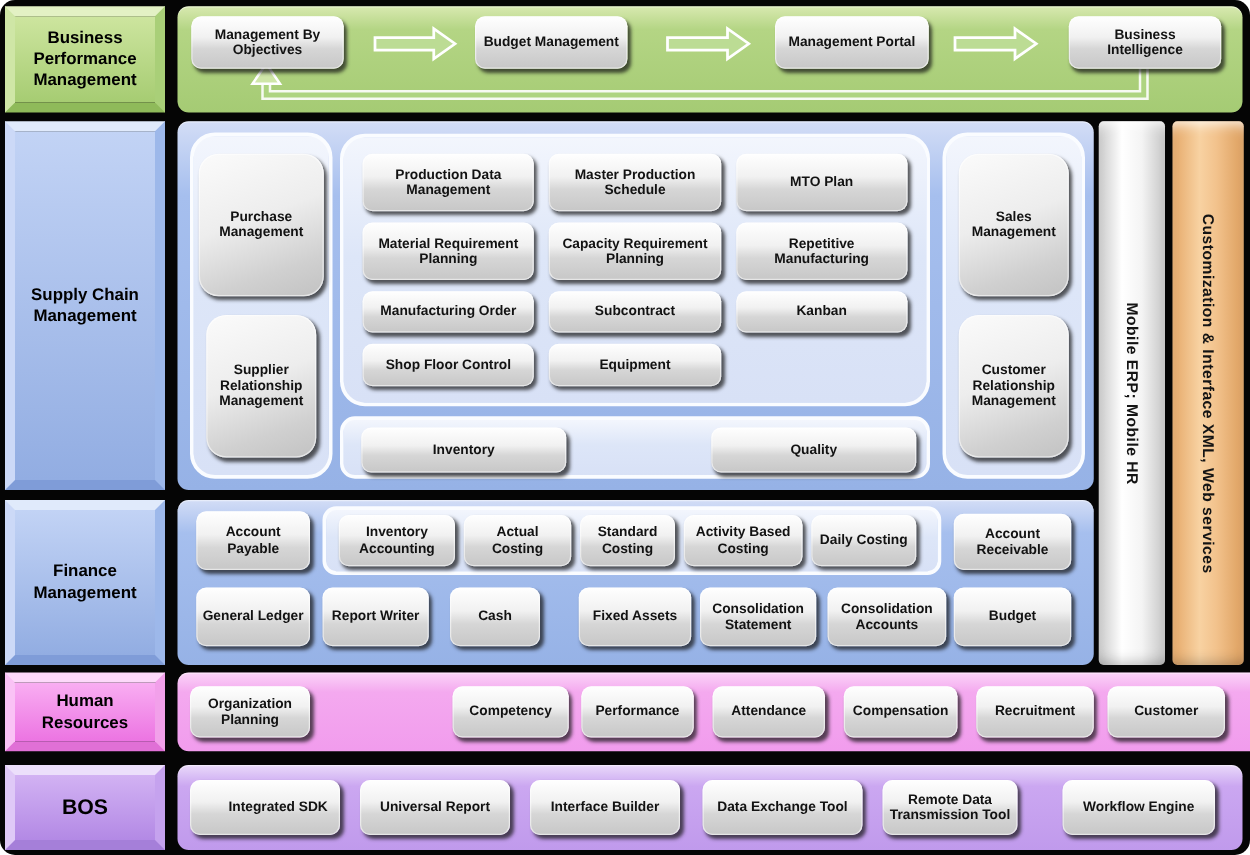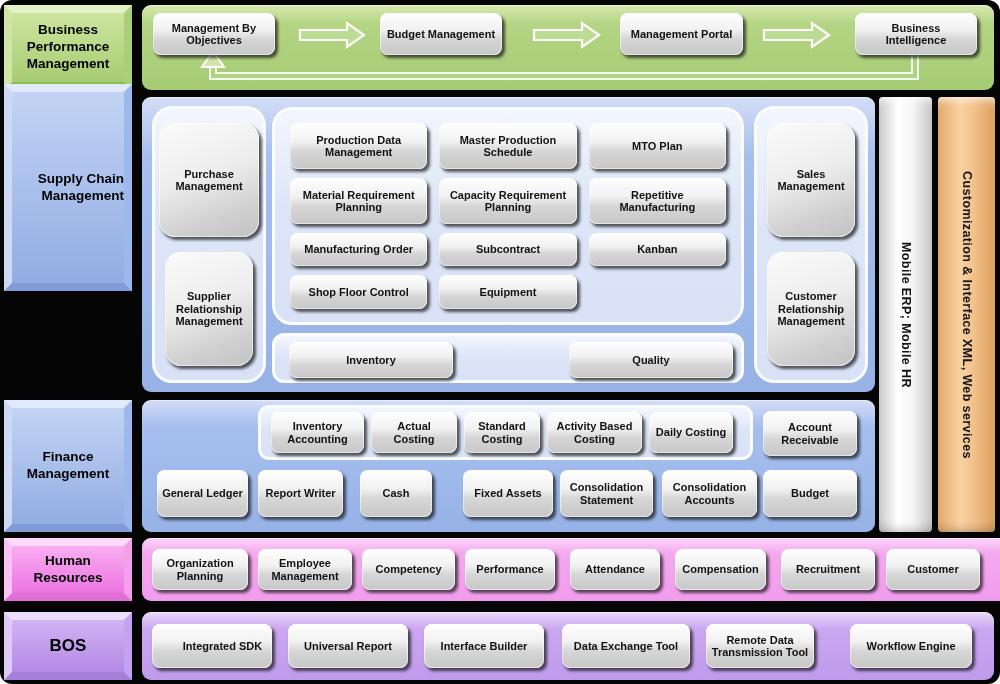--- a/index.html
+++ b/index.html
@@ -49,21 +49,21 @@
   .flow-svg{position:absolute;left:0;top:0;width:100%;height:100%;}
 </style>
 </head>
 <body>
 
 <div class="canvas">
 
   <div class="lbl lbl-green" style="top:5px;height:85px;">
     <span>Business Performance Management</span>
   </div>
-  <div class="lbl lbl-blue" style="top:84px;height:207px;text-align:right;">
+  <div class="lbl lbl-blue" style="top:97px;height:295px;">
     <span>Supply Chain Management</span>
   </div>
   <div class="lbl lbl-blue" style="top:400px;height:132px;">
     <span>Finance Management</span>
   </div>
   <div class="lbl lbl-pink" style="top:538px;height:63px;">
     <span>Human Resources</span>
   </div>
   <div class="lbl lbl-purple lbl-bos" style="top:612px;height:68px;">
     <span>BOS</span>
@@ -109,41 +109,41 @@
       <div class="btn" style="left:294px;top:6px;width:164px;height:36px;">Quality</div>
     </div>
 
     <div class="inner vcol" style="left:612px;top:9px;width:114px;height:277px;">
       <div class="btn btn-tall" style="width:88px;height:114px;">Sales Management</div>
       <div class="btn btn-tall" style="width:88px;height:114px;">Customer Relationship Management</div>
     </div>
   </div>
 
   <div class="panel panel-blue" style="left:142px;top:400px;width:733px;height:132px;">
+    <div class="btn" style="left:15px;top:9px;width:91px;height:47px;">Account Payable</div>
     <div class="inner frow" style="left:116px;top:5px;width:495px;height:55px;">
       <div class="btn" style="width:93px;height:41px;">Inventory Accounting</div>
       <div class="btn" style="width:86px;height:41px;">Actual Costing</div>
       <div class="btn" style="width:76px;height:41px;">Standard Costing</div>
       <div class="btn" style="width:95px;height:41px;">Activity Based Costing</div>
       <div class="btn" style="width:84px;height:41px;">Daily Costing</div>
     </div>
     <div class="btn" style="left:621px;top:11px;width:94px;height:45px;">Account Receivable</div>
 
     <div class="btn" style="left:15px;top:70px;width:91px;height:47px;">General Ledger</div>
     <div class="btn" style="left:116px;top:70px;width:85px;height:47px;">Report Writer</div>
     <div class="btn" style="left:218px;top:70px;width:72px;height:47px;">Cash</div>
     <div class="btn" style="left:321px;top:70px;width:90px;height:47px;">Fixed Assets</div>
     <div class="btn" style="left:418px;top:70px;width:93px;height:47px;">Consolidation Statement</div>
     <div class="btn" style="left:520px;top:70px;width:95px;height:47px;">Consolidation Accounts</div>
     <div class="btn" style="left:621px;top:70px;width:94px;height:47px;">Budget</div>
   </div>
 
   <div class="panel panel-pink" style="left:142px;top:538px;width:852px;height:63px;">
     <div class="btn" style="left:10px;top:11px;width:96px;height:41px;">Organization Planning</div>
-    <div class="btn" style="left:116px;top:11px;width:94px;height:41px;">Employee Management</div>
     <div class="btn" style="left:220px;top:11px;width:93px;height:41px;">Competency</div>
     <div class="btn" style="left:323px;top:11px;width:90px;height:41px;">Performance</div>
     <div class="btn" style="left:428px;top:11px;width:90px;height:41px;">Attendance</div>
     <div class="btn" style="left:533px;top:11px;width:91px;height:41px;">Compensation</div>
     <div class="btn" style="left:639px;top:11px;width:94px;height:41px;">Recruitment</div>
     <div class="btn" style="left:744px;top:11px;width:94px;height:41px;">Customer</div>
   </div>
 
   <div class="panel panel-purple" style="left:142px;top:612px;width:852px;height:68px;">
     <div class="btn" style="left:10px;top:12px;width:120px;height:44px;padding-left:26px;">Integrated SDK</div>

